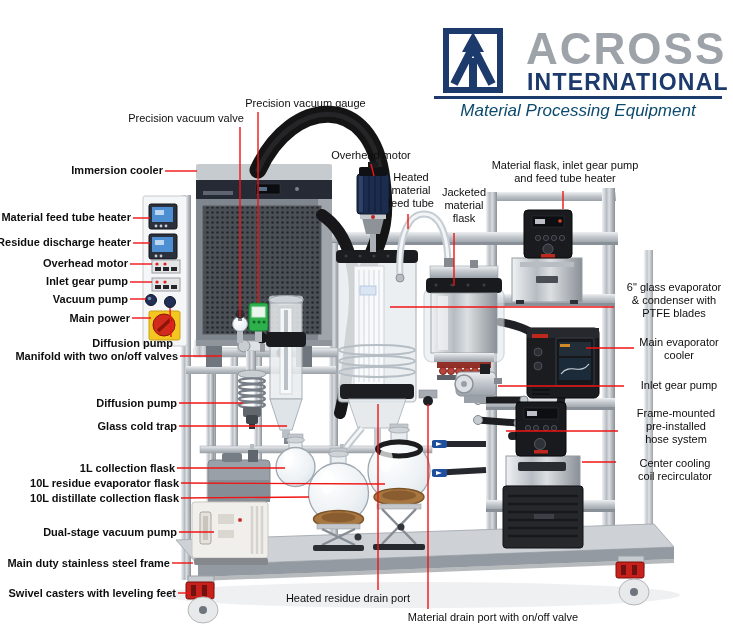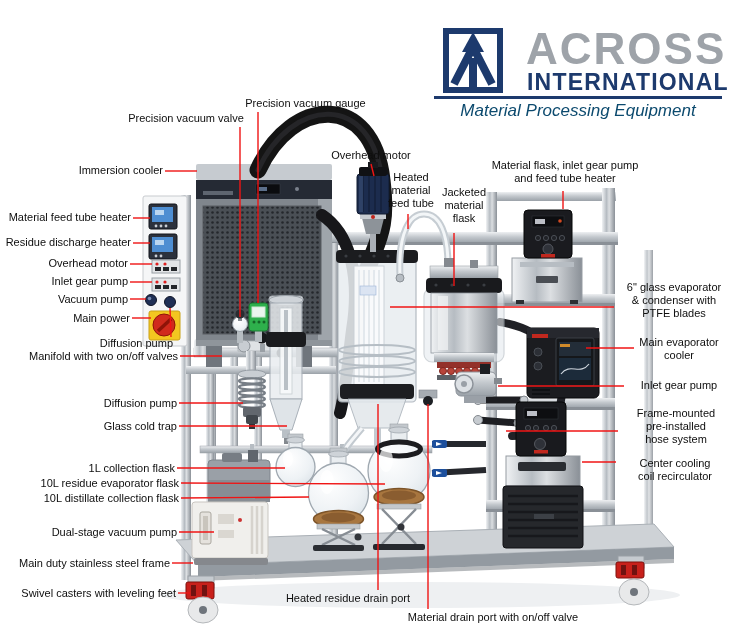--- a/index.html
+++ b/index.html
@@ -1,21 +1,21 @@
 <!DOCTYPE html>
 <html><head>
 <meta charset="utf-8">
 <style>
   html,body{margin:0;padding:0;background:#fff;}
   #stage{position:relative;width:733px;height:643px;background:#fff;overflow:hidden;
          font-family:"Liberation Sans",sans-serif;}
   #machine,#leaders{position:absolute;left:0;top:0;}
   #leaders{pointer-events:none;}
   .lbl{position:absolute;font-size:11px;line-height:13px;color:#0e0e0e;white-space:pre-line;}
-  .lbl.r{text-align:right;white-space:nowrap;}
+  .lbl.r{text-align:right;white-space:nowrap;font-weight:bold;}
   .lbl.c{text-align:center;}
   
   #logo{position:absolute;left:430px;top:12px;width:295px;height:110px;}
   #logo-mark{position:absolute;left:13px;top:16px;width:60px;height:65px;}
   #logo-across{position:absolute;left:96px;top:12px;font-size:44px;font-weight:600;
                letter-spacing:2px;color:#9ea3a9;}
   #logo-intl{position:absolute;left:97px;top:57px;font-size:23px;font-weight:600;
              letter-spacing:1.2px;color:#1d3a6d;}
   #logo-rule{position:absolute;left:4px;top:84px;width:288px;height:3px;background:#1d3a6d;}
   #logo-tagline{position:absolute;left:4px;top:89px;width:288px;text-align:center;

